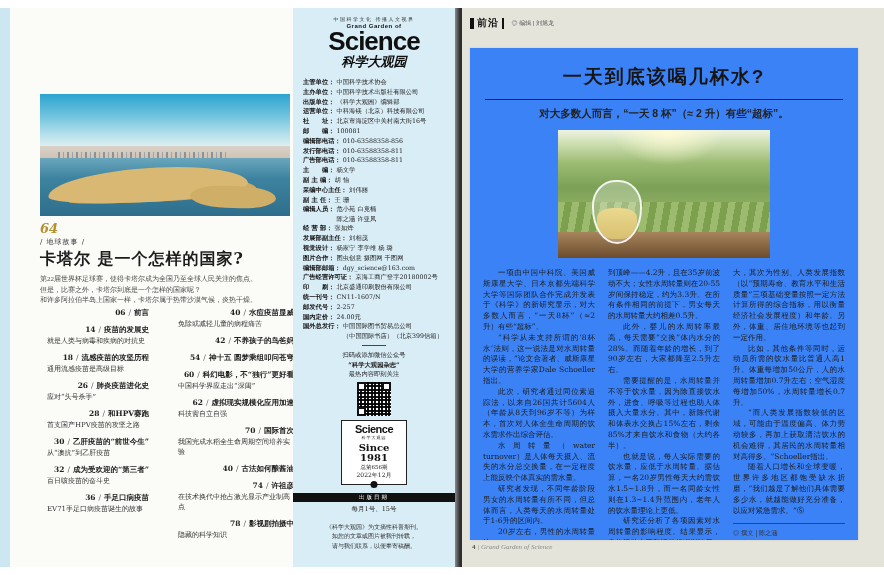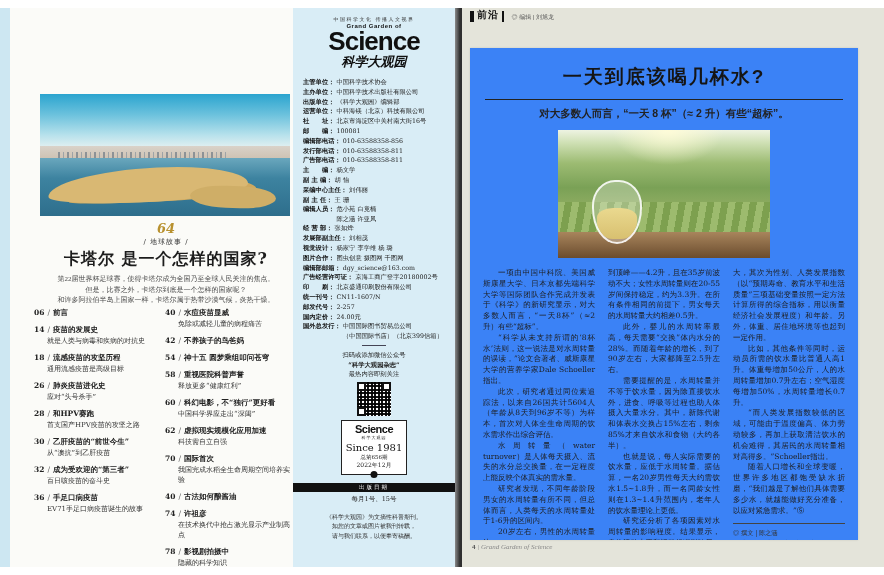--- a/index.html
+++ b/index.html
@@ -5,21 +5,21 @@
   html,body{margin:0;padding:0;}
   body{width:884px;height:575px;position:relative;background:#ffffff;overflow:hidden;
        font-family:"DejaVu Serif","Liberation Serif",serif;color:#222;}
   
   .left-page{position:absolute;left:0;top:8px;width:455px;height:559px;background:#fbfbf8;}
   .left-strip{position:absolute;left:0;top:0;width:10px;height:100%;background:#cde7f2;}
   .spine{position:absolute;left:455px;top:8px;width:7px;height:559px;
          background:linear-gradient(90deg,#8a8a8a,#2f2f2f 70%);}
   .right-page{position:absolute;left:462px;top:8px;width:422px;height:559px;background:#e4e4da;}
   
-  .feature{position:absolute;left:40px;top:86px;width:252px;text-align:center;}
+  .feature{position:absolute;left:40px;top:86px;width:252px;text-align:left;}
   .photo{position:relative;width:250px;height:122px;overflow:hidden;background:#7fb3c4;}
   .ph-sky{position:absolute;left:0;top:0;right:0;height:52px;
           background:linear-gradient(180deg,#2ba4cf 0%,#6cc2dd 40%,#b9e2ec 80%,#ddeef0 100%);}
   .ph-haze{position:absolute;left:0;top:52px;right:0;height:12px;
            background:linear-gradient(180deg,#d9d2c9,#cfc3b4);}
   .ph-city{position:absolute;left:18px;top:58px;width:170px;height:7px;opacity:.75;
            background:repeating-linear-gradient(90deg,#76808a 0 2px,transparent 2px 5px,#8d97a0 5px 6px,transparent 6px 9px);}
   .ph-sea{position:absolute;left:0;top:64px;right:0;bottom:0;
           background:linear-gradient(180deg,#6aa7bd 0%,#3d83a0 35%,#2e6e8c 100%);}
   .ph-sand{position:absolute;left:8px;top:74px;width:200px;height:34px;background:#d9b873;
@@ -29,21 +29,21 @@
             border-radius:50%/60%;transform:rotate(2deg);}
   .f64{margin-top:5px;font-size:13px;font-style:italic;color:#b8912f;font-weight:bold;}
   .fsec{margin-top:1px;font-size:7px;letter-spacing:1px;color:#333;}
   .ftitle{margin-top:2px;font-size:16px;font-weight:bold;color:#1c1c1c;letter-spacing:1px;}
   .fdesc{margin-top:4px;font-size:7px;line-height:10.5px;color:#4a4a4a;white-space:pre-line;font-family:Liberation Serif, serif;}
   
   .toc{position:absolute;left:34px;top:300px;width:260px;display:flex;gap:16px;}
   .tcol{flex:1;}
   .tcol2{flex:1.12;}
   .titem{margin-bottom:7px;}
-  .tline{font-size:7.5px;line-height:10px;font-weight:bold;color:#222;}
+  .tline{font-size:7.5px;line-height:10px;font-weight:bold;color:#222;text-align:right;}
   .tnum{font-weight:bold;}
   .tsep{margin:0 3px;font-weight:normal;color:#555;}
   .tsub{font-size:7px;line-height:10px;color:#333;padding-left:13px;white-space:pre-line;margin-top:1px;}
   .tsub:empty{display:none;}
   
   .masthead{position:absolute;left:293px;top:0;width:162px;height:100%;background:#d9edf6;
             box-sizing:border-box;padding:8px 10px 6px 10px;}
   .mh-logo{text-align:center;margin-bottom:6px;}
   .mh-tag{font-size:5px;letter-spacing:1.5px;color:#333;font-family:"Liberation Sans",sans-serif;}
   .mh-ggo{font-size:6px;font-weight:bold;letter-spacing:.5px;color:#111;font-family:"Liberation Sans",sans-serif;margin-top:1px;}
@@ -62,31 +62,31 @@
         linear-gradient(#161616 25%,transparent 25%,transparent 50%,#161616 50%,#161616 75%,transparent 75%);
       background-size:7px 7px;background-blend-mode:multiply;}
   .qr i{position:absolute;width:9px;height:9px;border:2px solid #111;background:#fff;box-sizing:border-box;}
   .qr i:nth-child(1){left:0;top:0;}
   .qr i:nth-child(2){right:0;top:0;}
   .qr i:nth-child(3){left:0;bottom:0;}
   .badge{width:66px;margin:2px auto 0 auto;background:#fff;border:1.5px solid #222;
          text-align:center;padding:3px 2px 6px 2px;position:relative;box-sizing:border-box;}
   .bd-sci{font-size:11px;font-weight:bold;letter-spacing:-.5px;font-family:"Liberation Sans",sans-serif;line-height:11px;color:#111;}
   .bd-cn{font-size:4px;color:#222;letter-spacing:1px;}
-  .bd-since{font-size:10px;font-weight:normal;margin-top:3px;line-height:10px;color:#111;}
+  .bd-since{font-size:10px;font-weight:bold;margin-top:3px;line-height:10px;color:#111;}
   .bd-issue{font-size:5.5px;line-height:7px;color:#222;margin-top:1px;}
   .bd-date{font-size:6px;line-height:7px;color:#222;}
   .bd-pin{position:absolute;left:50%;bottom:-4px;transform:translateX(-50%);
           width:7px;height:7px;border-radius:50%;background:#111;}
   .sched{margin:8px -10px 0 -10px;background:#111;color:#fff;text-align:center;
          font-size:5.5px;line-height:9px;letter-spacing:2px;font-family:"Liberation Sans",sans-serif;}
   .sched-val{text-align:center;font-size:6.5px;line-height:10px;color:#222;margin-top:2px;}
   .notice{margin-top:8px;text-align:center;font-size:6px;line-height:9.5px;color:#333;white-space:pre-line;}
   
-  .r-header{position:absolute;left:8px;top:0;display:flex;align-items:flex-end;}
+  .r-header{position:absolute;left:8px;top:8px;display:flex;align-items:center;}
   .rh-bar1{display:inline-block;width:4px;height:11px;background:#111;margin-right:3px;}
   .rh-sec{font-size:10px;font-weight:bold;color:#111;font-family:"Liberation Sans",sans-serif;letter-spacing:1px;}
   .rh-bar2{display:inline-block;width:1.5px;height:11px;background:#111;margin-left:3px;}
   .rh-editor{font-size:6px;color:#555;margin-left:8px;font-family:"Liberation Sans",sans-serif;}
   .card{position:absolute;left:8px;top:40px;width:388px;height:492px;background:#3b82f6;
         box-sizing:border-box;padding:10px 13px;overflow:hidden;box-shadow:0 0 2px rgba(0,0,0,.12);}
   .headline{text-align:center;font-size:19px;font-weight:bold;letter-spacing:2px;color:#151515;
             font-family:"Liberation Sans",sans-serif;margin-top:6px;}
   .hrule{border:none;border-top:1.5px solid #222;margin:9px 2px 7px 2px;}
   .subtitle{text-align:center;font-size:10.5px;font-weight:bold;color:#222;
@@ -179,24 +179,20 @@
       </div>
       <div class="titem">
         <div class="tline"><span class="tnum">42</span><span class="tsep">/</span><span>不养孩子的鸟爸妈</span></div>
 
       </div>
       <div class="titem">
         <div class="tline"><span class="tnum">54</span><span class="tsep">/</span><span>神十五 圆梦乘组叩问苍穹</span></div>
 
       </div>
       <div class="titem">
-        <div class="tline"><span class="tnum">58</span><span class="tsep">/</span><span>重视医院科普声誉</span></div>
-        <div class="tsub">释放更多“健康红利”</div>
-      </div>
-      <div class="titem">
         <div class="tline"><span class="tnum">60</span><span class="tsep">/</span><span>科幻电影，不“独行”更好看</span></div>
         <div class="tsub">中国科学界应走出“深闺”</div>
       </div>
       <div class="titem">
         <div class="tline"><span class="tnum">62</span><span class="tsep">/</span><span>虚拟现实规模化应用加速</span></div>
         <div class="tsub">科技需自立自强</div>
       </div>
       <div class="titem">
         <div class="tline"><span class="tnum">70</span><span class="tsep">/</span><span>国际首次</span></div>
         <div class="tsub">我国完成水稻全生命周期空间培养实验</div>

